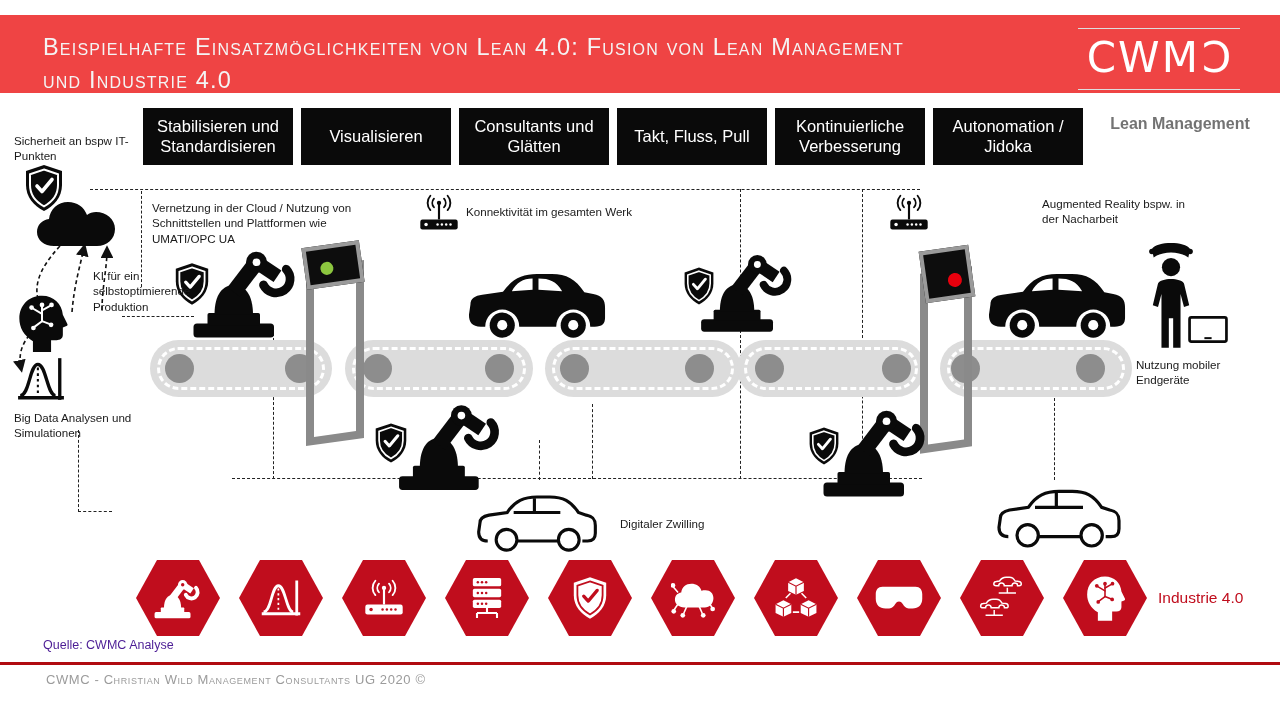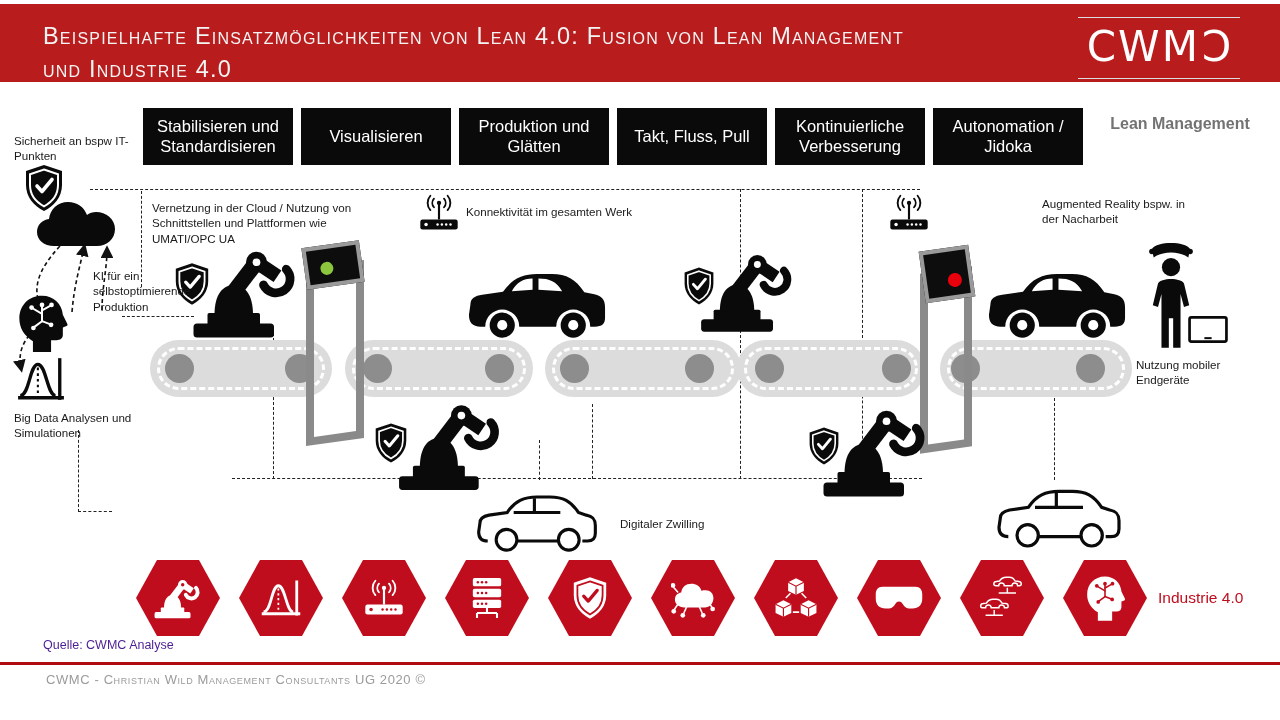--- a/index.html
+++ b/index.html
@@ -4,21 +4,21 @@
 <style>
   :root{
     --accent-red:#c00d1d; --line-red:#b00b10; --light-green:#8cc63f; --light-red:#e8000d;
     --belt-gray:#dcdcdc; --roller-gray:#8d8d8d; --gate-gray:#8a8a8a; --footer-gray:#9b9b9b; --dash:#222222;
   }
   *{margin:0;padding:0;box-sizing:border-box;}
   body{font-family:"Liberation Sans",sans-serif;background:#fff;}
   #stage{position:relative;width:1280px;height:720px;background:#fff;overflow:hidden;}
 
   
-  .header{position:absolute;left:0;top:4px;width:1280px;height:78px;background:#b91c1c;}
+  .header{position:absolute;left:0;top:15px;width:1280px;height:78px;background:#ef4444;}
   .title{position:absolute;left:43px;top:16px;color:#f4f4f4;font-size:23.5px;line-height:1.42;
          font-variant:small-caps;letter-spacing:1.2px;font-weight:400;}
   .logo{position:absolute;right:40px;top:13px;width:162px;height:62px;border-top:1px solid #ddd;
         border-bottom:1px solid #ddd;color:#fff;font-size:42px;line-height:58px;text-align:center;
         letter-spacing:2px;font-family:"DejaVu Sans","Liberation Sans",sans-serif;font-weight:400;}
   .flip{display:inline-block;transform:scaleX(-1);}
 
   
   .lean-box{position:absolute;top:108px;height:57px;width:150px;background:#0a0a0a;color:#fff;
             display:flex;align-items:center;justify-content:center;text-align:center;
@@ -243,21 +243,21 @@
   <div class="header">
     <div class="title">
       <div>Beispielhafte Einsatzmöglichkeiten von Lean 4.0: Fusion von Lean Management</div>
       <div>und Industrie 4.0</div>
     </div>
     <div class="logo"><span>CWM</span><span class="flip">C</span></div>
   </div>
 
   <div class="lean-box" style="left:143px">Stabilisieren und Standardisieren</div>
   <div class="lean-box" style="left:301px">Visualisieren</div>
-  <div class="lean-box" style="left:459px">Produktion und Glätten</div>
+  <div class="lean-box" style="left:459px">Consultants und Glätten</div>
   <div class="lean-box" style="left:617px">Takt, Fluss, Pull</div>
   <div class="lean-box" style="left:933px">Autonomation / Jidoka</div>
   <div class="lean-box" style="left:775px">Kontinuierliche Verbesserung</div>
   <div class="lean-label">Lean Management</div>
 
   <div class="dh" style="left:90px;top:189px;width:830px"></div>
   <div class="dv" style="left:740px;top:189px;height:290px"></div>
   <div class="dv" style="left:862px;top:189px;height:290px"></div>
   <div class="dv" style="left:141px;top:191px;height:96px"></div>
   <div class="dh" style="left:122px;top:316px;width:72px"></div>

